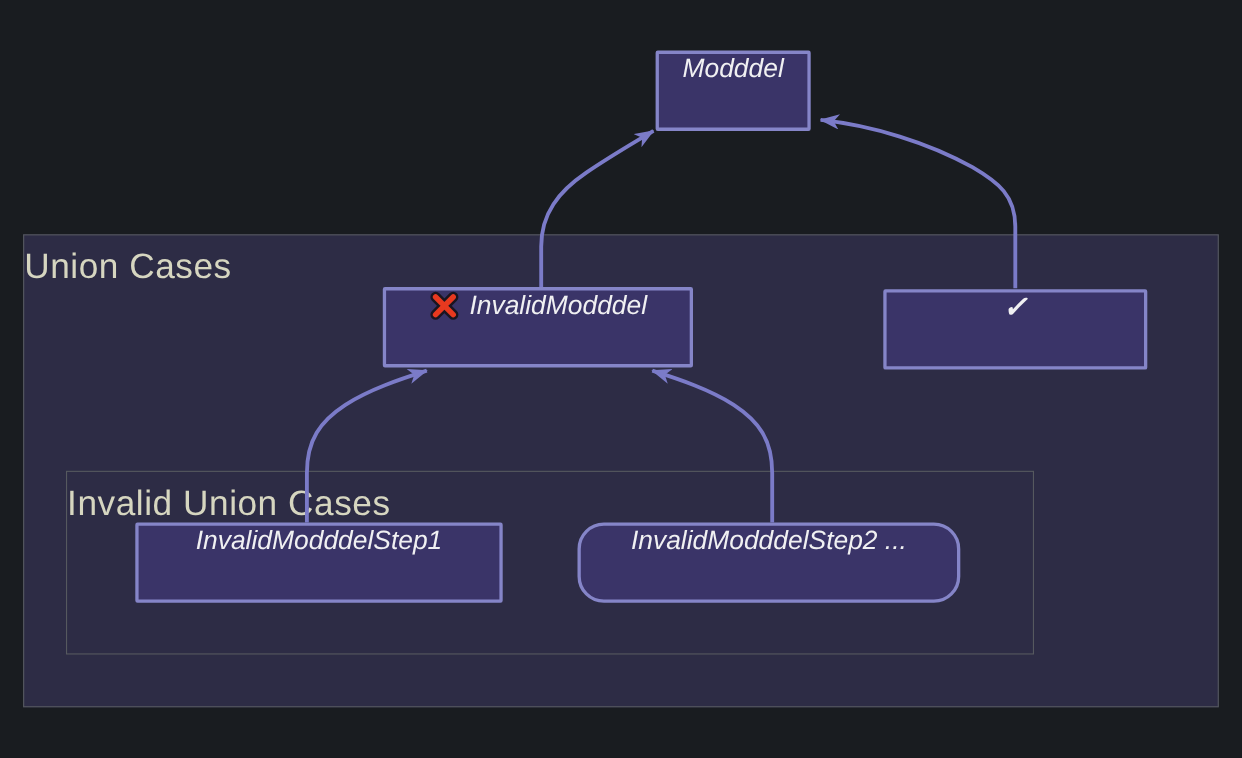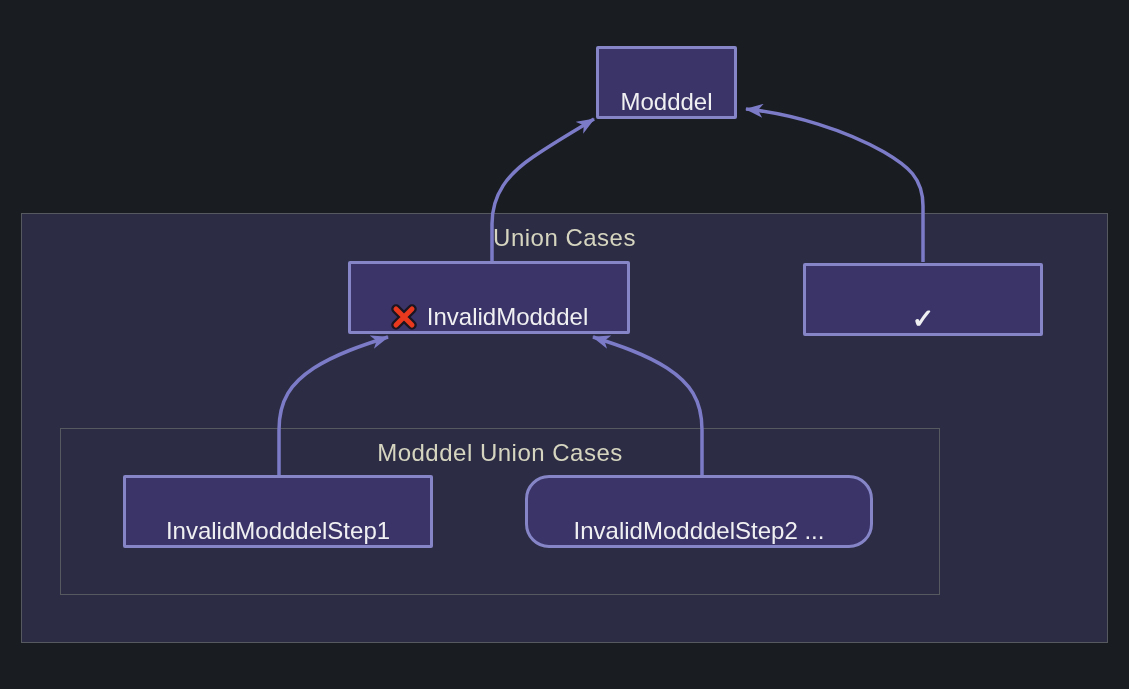--- a/index.html
+++ b/index.html
@@ -23,44 +23,44 @@
   .group-outer {
     left: 21px; top: 213px; width: 1087px; height: 430px;
     background: var(--group-fill, #2d2c45);
   }
   .group-inner {
     left: 60px; top: 428px; width: 880px; height: 167px;
     background: transparent;
   }
   .group-label {
     width: 100%;
-    text-align: center;
     padding-top: 10px;
-    font-size: 24px;
+    font-size: 32px;
     color: var(--group-label-text, #d6d6c0);
     letter-spacing: 0.5px;
   }
   .node {
     position: absolute;
     box-sizing: border-box;
     background: var(--node-fill, #3a3468);
     border: 3px solid var(--node-border, #8585c8);
     border-radius: 2px;
     color: var(--node-text, #f0f0f2);
     font-size: 24px;
     display: flex;
-    align-items: flex-end;
+    align-items: flex-start;
     justify-content: center;
     gap: 9px;
     white-space: nowrap;
+    font-style: italic;
   }
   .node-modddel  { left: 596px; top: 46px;  width: 141px; height: 73px; }
   .node-invalid  { left: 348px; top: 261px; width: 282px; height: 73px; }
   .node-valid    { left: 803px; top: 263px; width: 240px; height: 73px; }
-  .node-step1    { left: 123px; top: 475px; width: 310px; height: 73px; }
+  .node-step1    { left: 123px; top: 475px; width: 334px; height: 73px; }
   .node-step2    { left: 525px; top: 475px; width: 348px; height: 73px; border-radius: 24px; }
   .edges {
     position: absolute;
     left: 0; top: 0;
     width: 1129px; height: 689px;
     pointer-events: none;
   }
   .edge {
     stroke: var(--edge, #7b7bc8);
     stroke-width: 3.5;
@@ -78,21 +78,21 @@
 </head>
 <body>
 
 <div class="canvas">
 
   <div class="group group-outer">
     <div class="group-label">Union Cases</div>
   </div>
 
   <div class="group group-inner">
-    <div class="group-label">Modddel Union Cases</div>
+    <div class="group-label">Invalid Union Cases</div>
   </div>
 
   <div class="node node-modddel">
     <span>Modddel</span>
   </div>
 
   <div class="node node-invalid">
     <span>
       <svg class="cross-icon-svg" width="28" height="28" viewBox="0 0 28 28" aria-hidden="true">
         <path d="M6,6 L22,22 M22,6 L6,22" stroke="#1a1520" stroke-width="9.5" stroke-linecap="round" stroke-linejoin="round" fill="none"></path>

